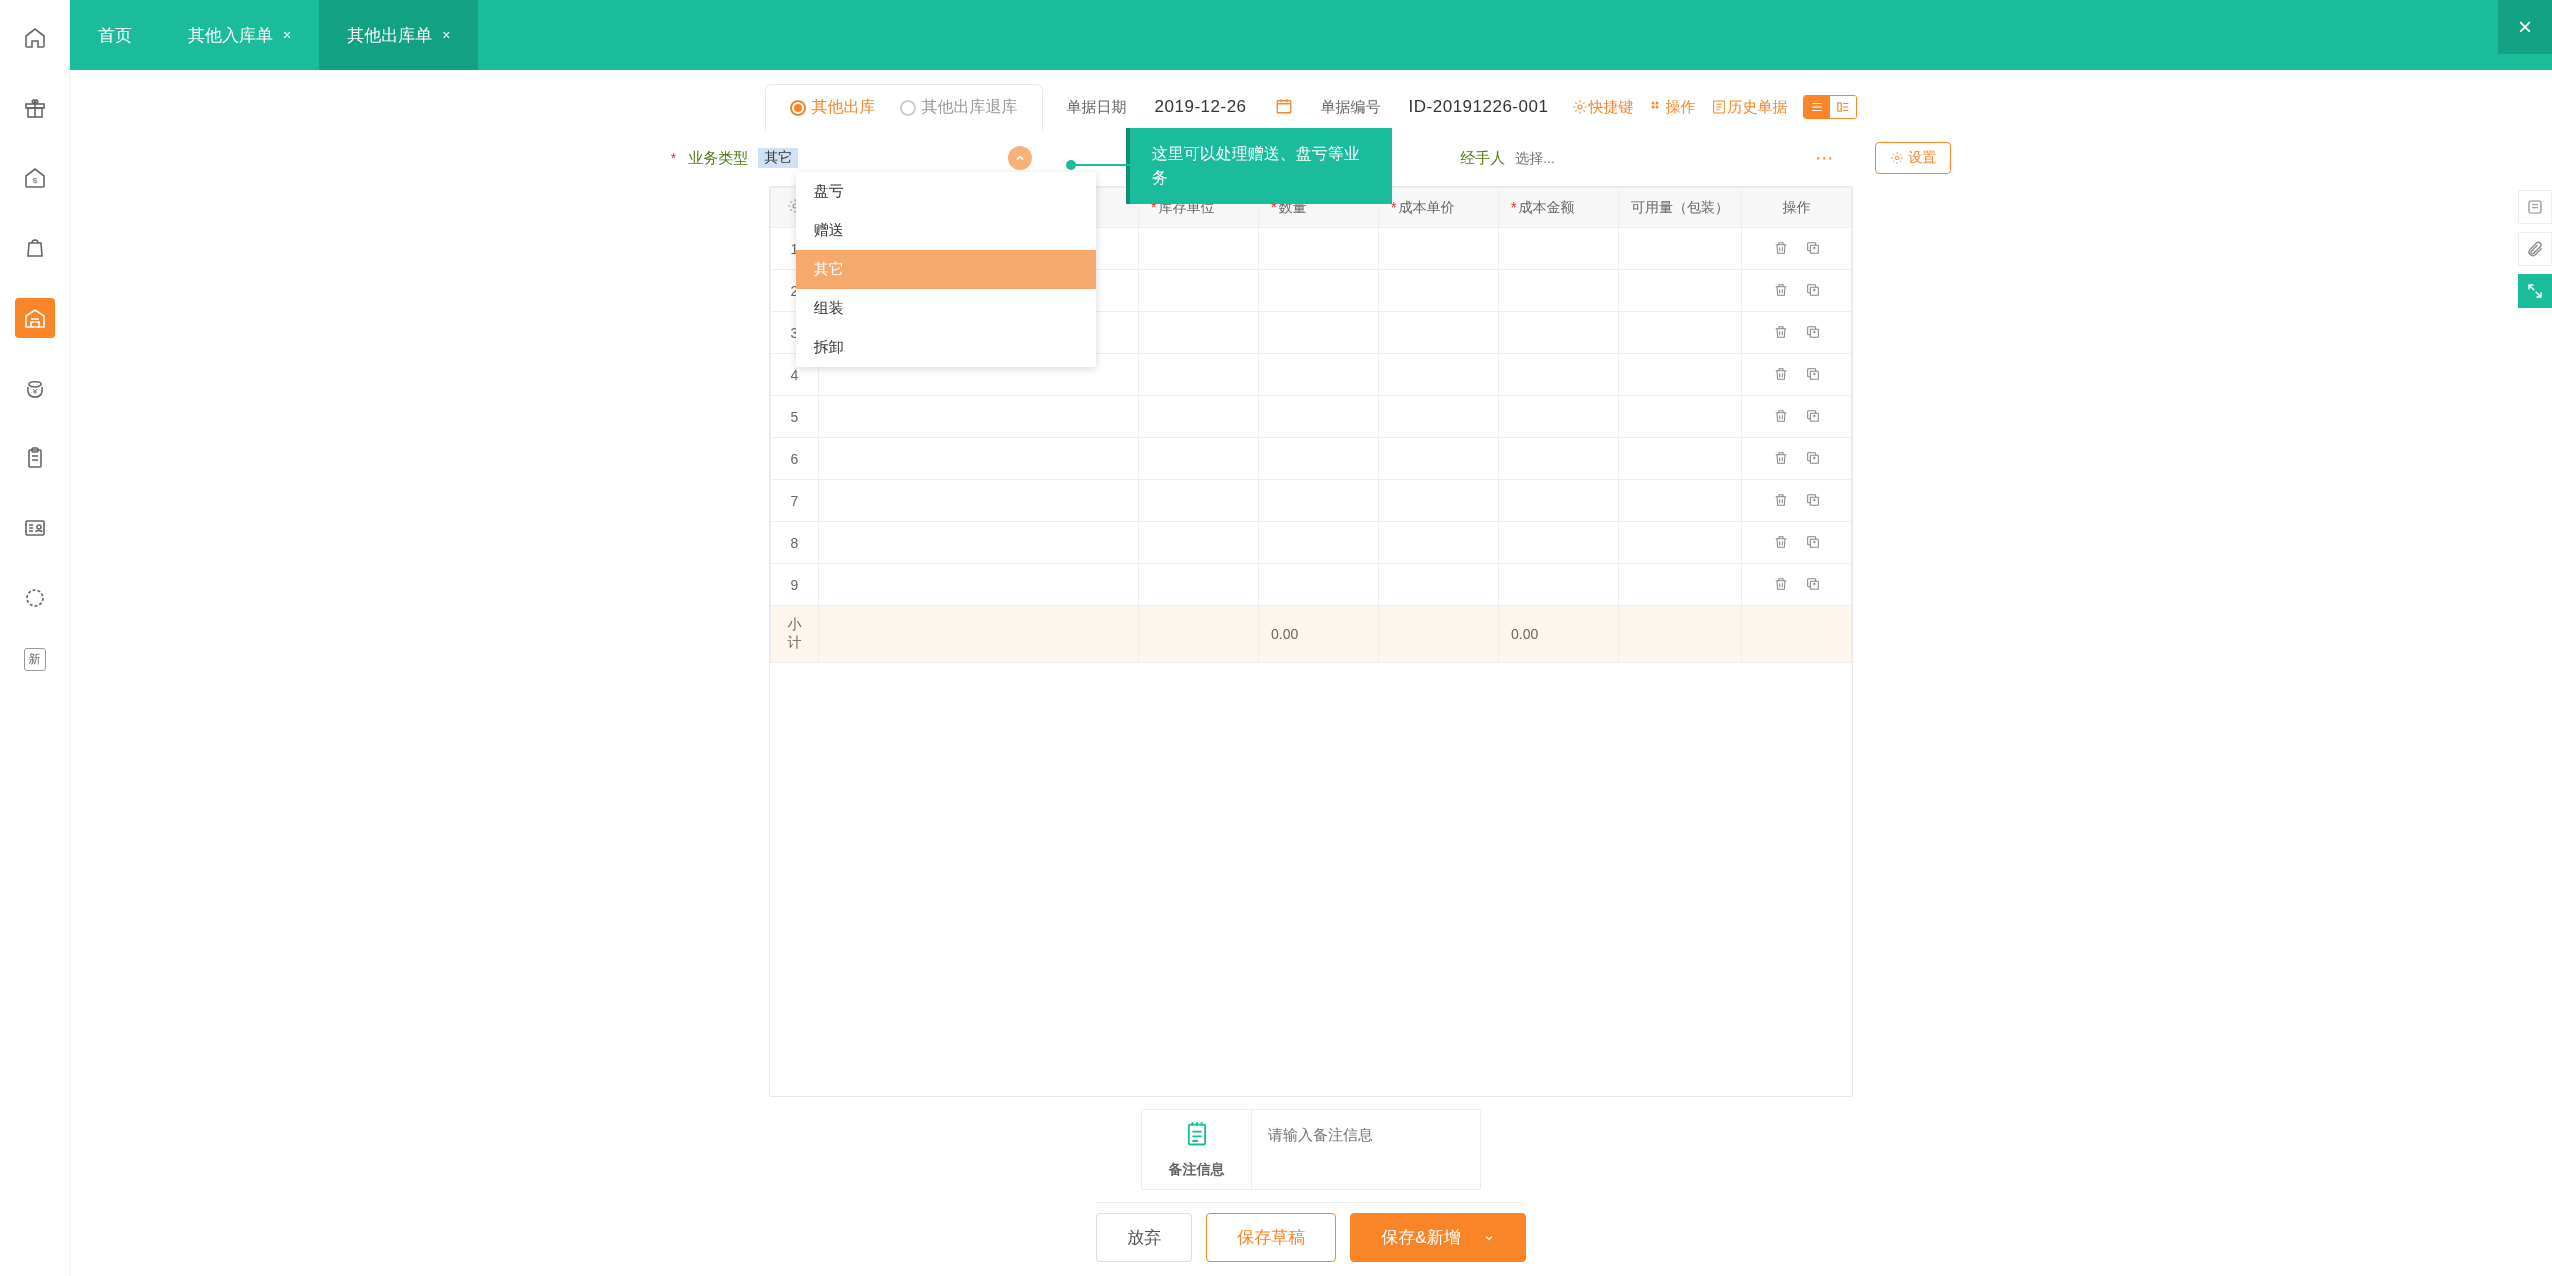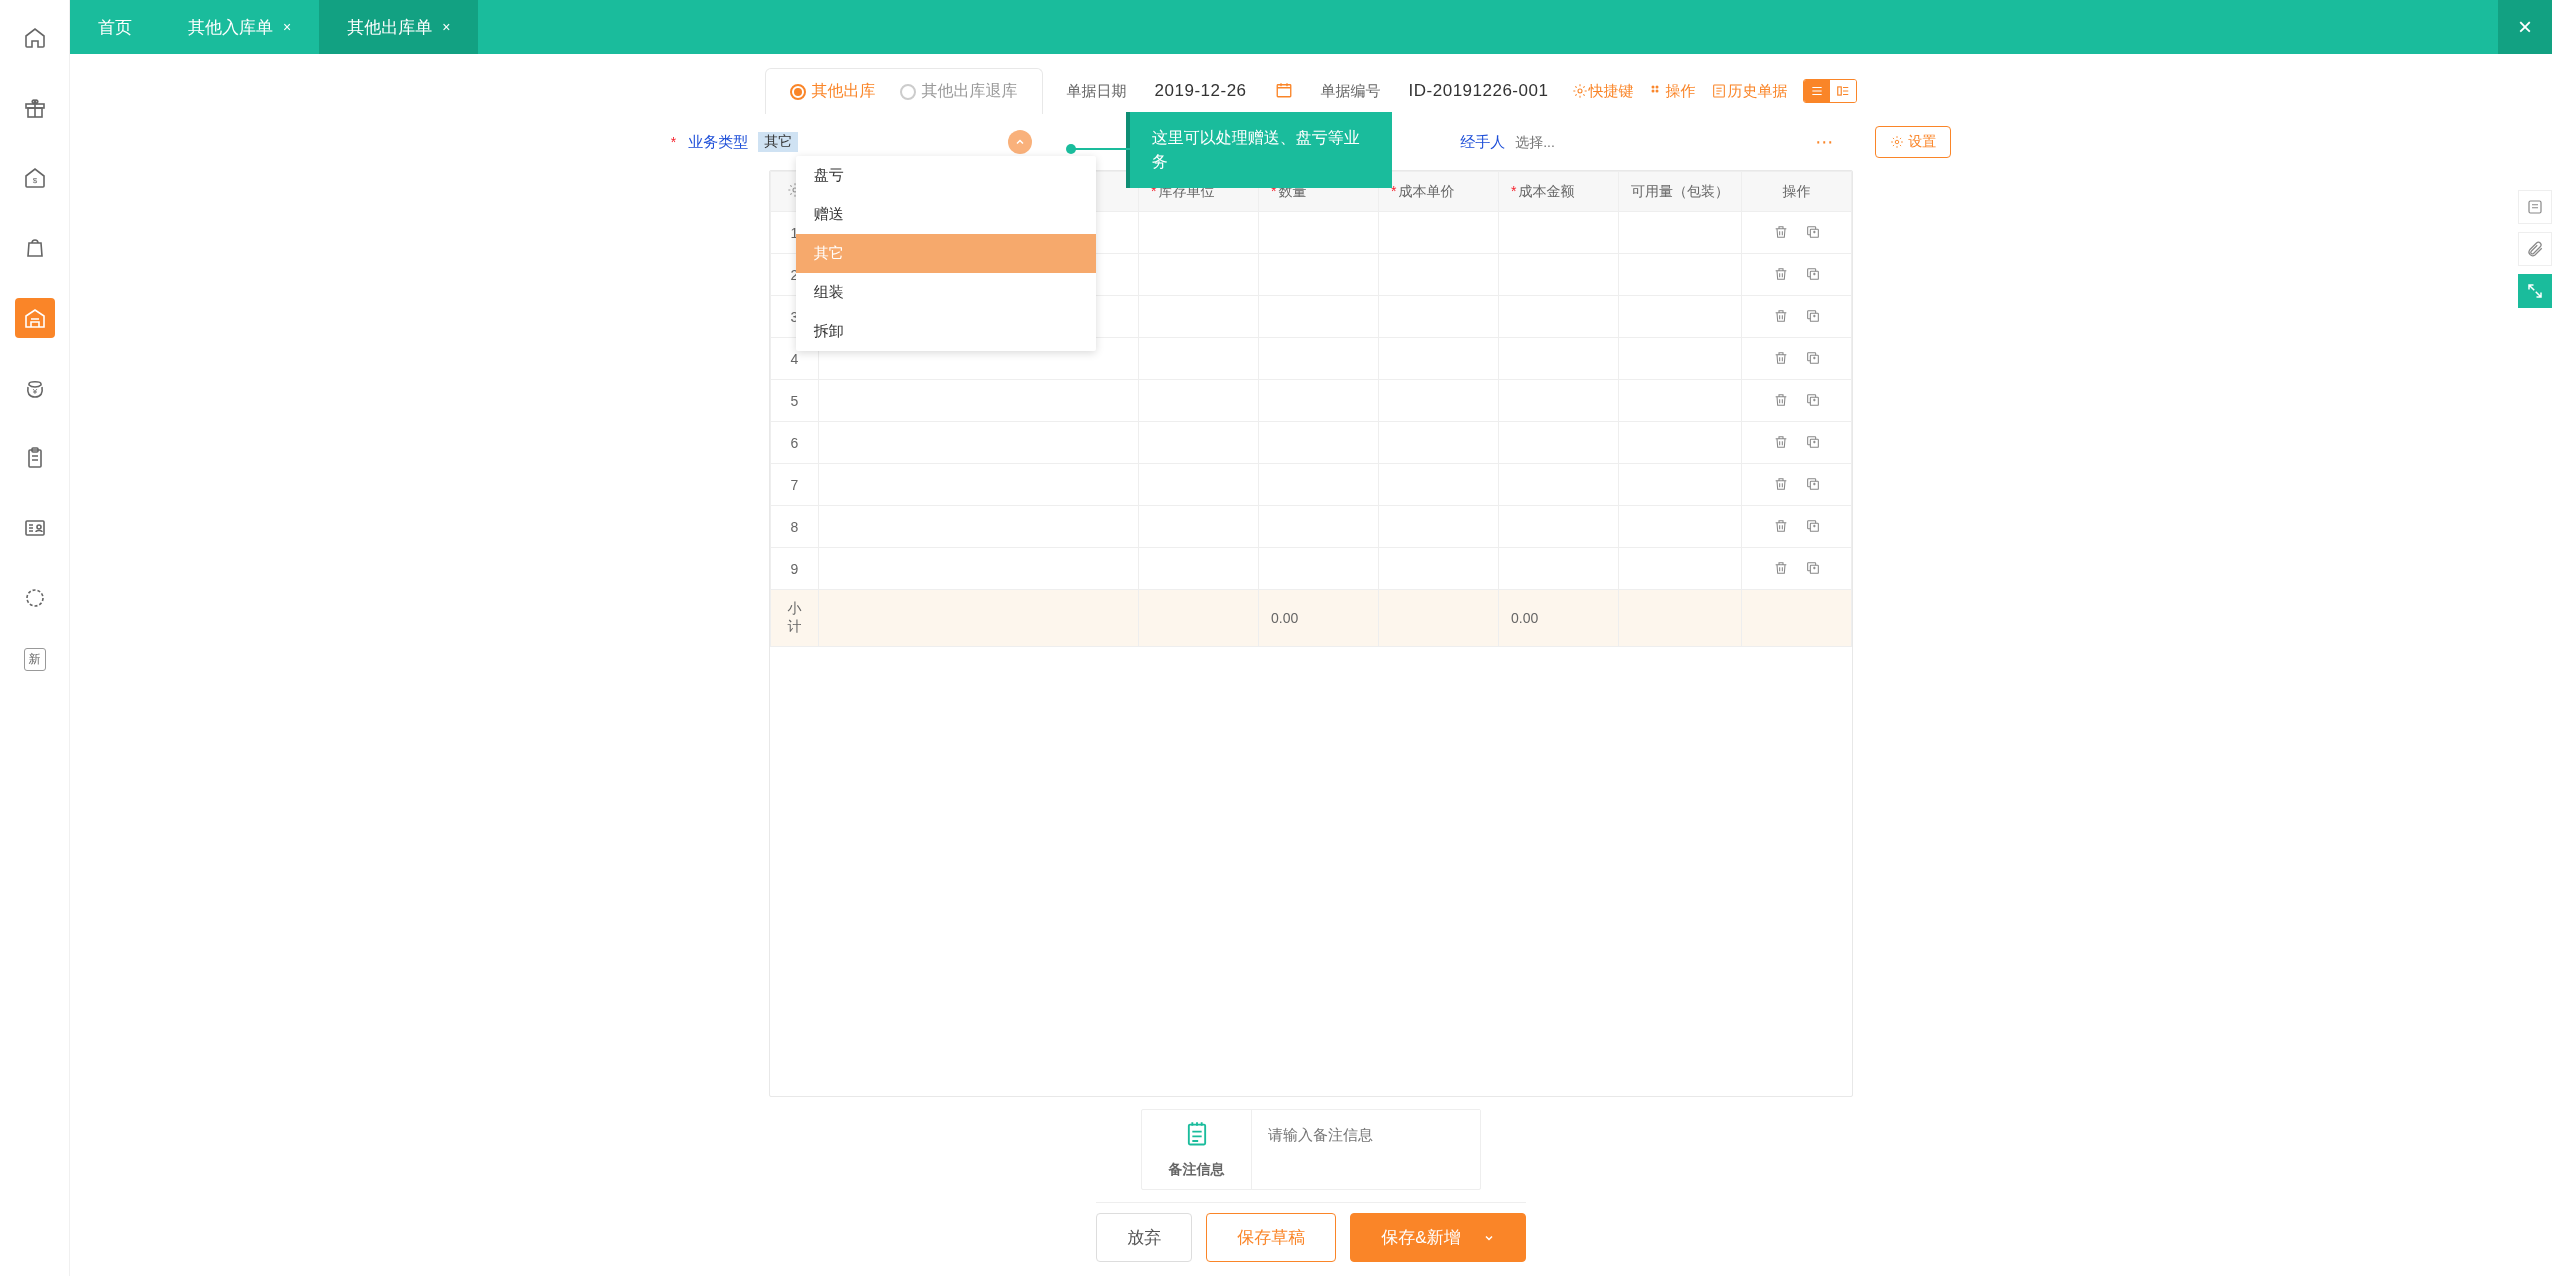--- a/index.html
+++ b/index.html
@@ -4,21 +4,21 @@
 <style>
 * { margin: 0; padding: 0; box-sizing: border-box; }
 body { font-family: -apple-system, "Helvetica Neue", Arial, sans-serif; font-size: 14px; color: #333; background: #fff; overflow: hidden; }
 .app { display: flex; height: 100vh; }
 .left-rail { width: 70px; background: #fff; border-right: 1px solid #f0f0f0; display: flex; flex-direction: column; align-items: center; padding-top: 18px; gap: 30px; }
 .left-rail .rail-icon { width: 40px; height: 40px; display: flex; align-items: center; justify-content: center; color: #666; cursor: pointer; border-radius: 4px; }
 .left-rail .rail-icon.active { background: #fa8528; color: #fff; }
 .left-rail .rail-icon svg { width: 24px; height: 24px; }
 .left-rail .rail-new { font-size: 12px; border: 1px solid #999; border-radius: 3px; padding: 2px 4px; color: #666; }
 .main { flex: 1; display: flex; flex-direction: column; min-width: 0; }
-.tabs-bar { background: #1abc9c; height: 54px; display: flex; align-items: stretch; position: relative; }
+.tabs-bar { background: #1abc9c; height: 70px; display: flex; align-items: stretch; position: relative; }
 .tab { padding: 0 28px; display: flex; align-items: center; color: #fff; font-size: 17px; gap: 10px; cursor: pointer; }
 .tab.active { background: #12a182; }
 .tab .close { font-size: 14px; }
 .tabs-close { position: absolute; right: 0; top: 0; width: 54px; height: 54px; background: #12a182; color: #fff; display: flex; align-items: center; justify-content: center; font-size: 24px; cursor: pointer; }
 .content { flex: 1; padding: 14px 20px 10px 20px; display: flex; flex-direction: column; gap: 12px; overflow: hidden; align-items: center; }
 
 .doc-header { display: flex; align-items: center; gap: 24px; }
 .radio-tabs { background: #fff; border: 1px solid #e8e8e8; border-bottom: none; border-radius: 6px 6px 0 0; padding: 12px 24px; display: flex; gap: 24px; font-size: 16px; }
 .radio-item { display: flex; align-items: center; gap: 6px; color: #999; cursor: pointer; }
 .radio-item .circle { width: 16px; height: 16px; border: 2px solid #ccc; border-radius: 50%; position: relative; }
@@ -30,21 +30,21 @@
 .doc-meta .date-icon { color: #fa8528; }
 .header-right { margin-left: auto; display: flex; align-items: center; gap: 16px; color: #fa8528; font-size: 15px; }
 .header-right .item { display: flex; align-items: center; gap: 0; cursor: pointer; }
 .view-toggle { display: flex; border: 1px solid #fa8528; border-radius: 3px; overflow: hidden; }
 .view-toggle .vt { width: 26px; height: 22px; display: flex; align-items: center; justify-content: center; background: #fff; color: #fa8528; font-size: 12px; cursor: pointer; }
 .view-toggle .vt.active { background: #fa8528; color: #fff; }
 
 .form-row { display: flex; align-items: center; gap: 40px; padding: 0 20px; position: relative; }
 .form-field { display: flex; align-items: center; gap: 10px; }
 .form-field .req { color: #f5222d; margin-right: 2px; }
-.form-field .label { color: #1d4ed8; font-size: 15px; }
+.form-field .label { color: #4d7c0f; font-size: 15px; }
 .form-field .select-value { background: #cfe2f3; padding: 1px 6px; color: #333; }
 .form-field .chevron { width: 24px; height: 24px; border-radius: 50%; background: #f9b17b; display: flex; align-items: center; justify-content: center; color: #fff; margin-left: 200px; cursor: pointer; }
 .form-field .dots { color: #fa8528; font-size: 18px; letter-spacing: 2px; cursor: pointer; }
 .form-field input { border: none; outline: none; font-size: 14px; color: #aaa; width: 200px; }
 .settings-btn { margin-left: auto; border: 1px solid #fa8528; color: #fa8528; padding: 6px 14px; border-radius: 4px; display: flex; align-items: center; gap: 4px; cursor: pointer; }
 
 .dropdown { position: absolute; top: 30px; left: 145px; width: 300px; background: #fff; box-shadow: 0 2px 8px rgba(0,0,0,.15); border-radius: 2px; z-index: 100; }
 .dropdown .opt { padding: 10px 18px; font-size: 15px; color: #333; cursor: pointer; }
 .dropdown .opt.selected { background: #f6a96c; color: #fff; }
 

